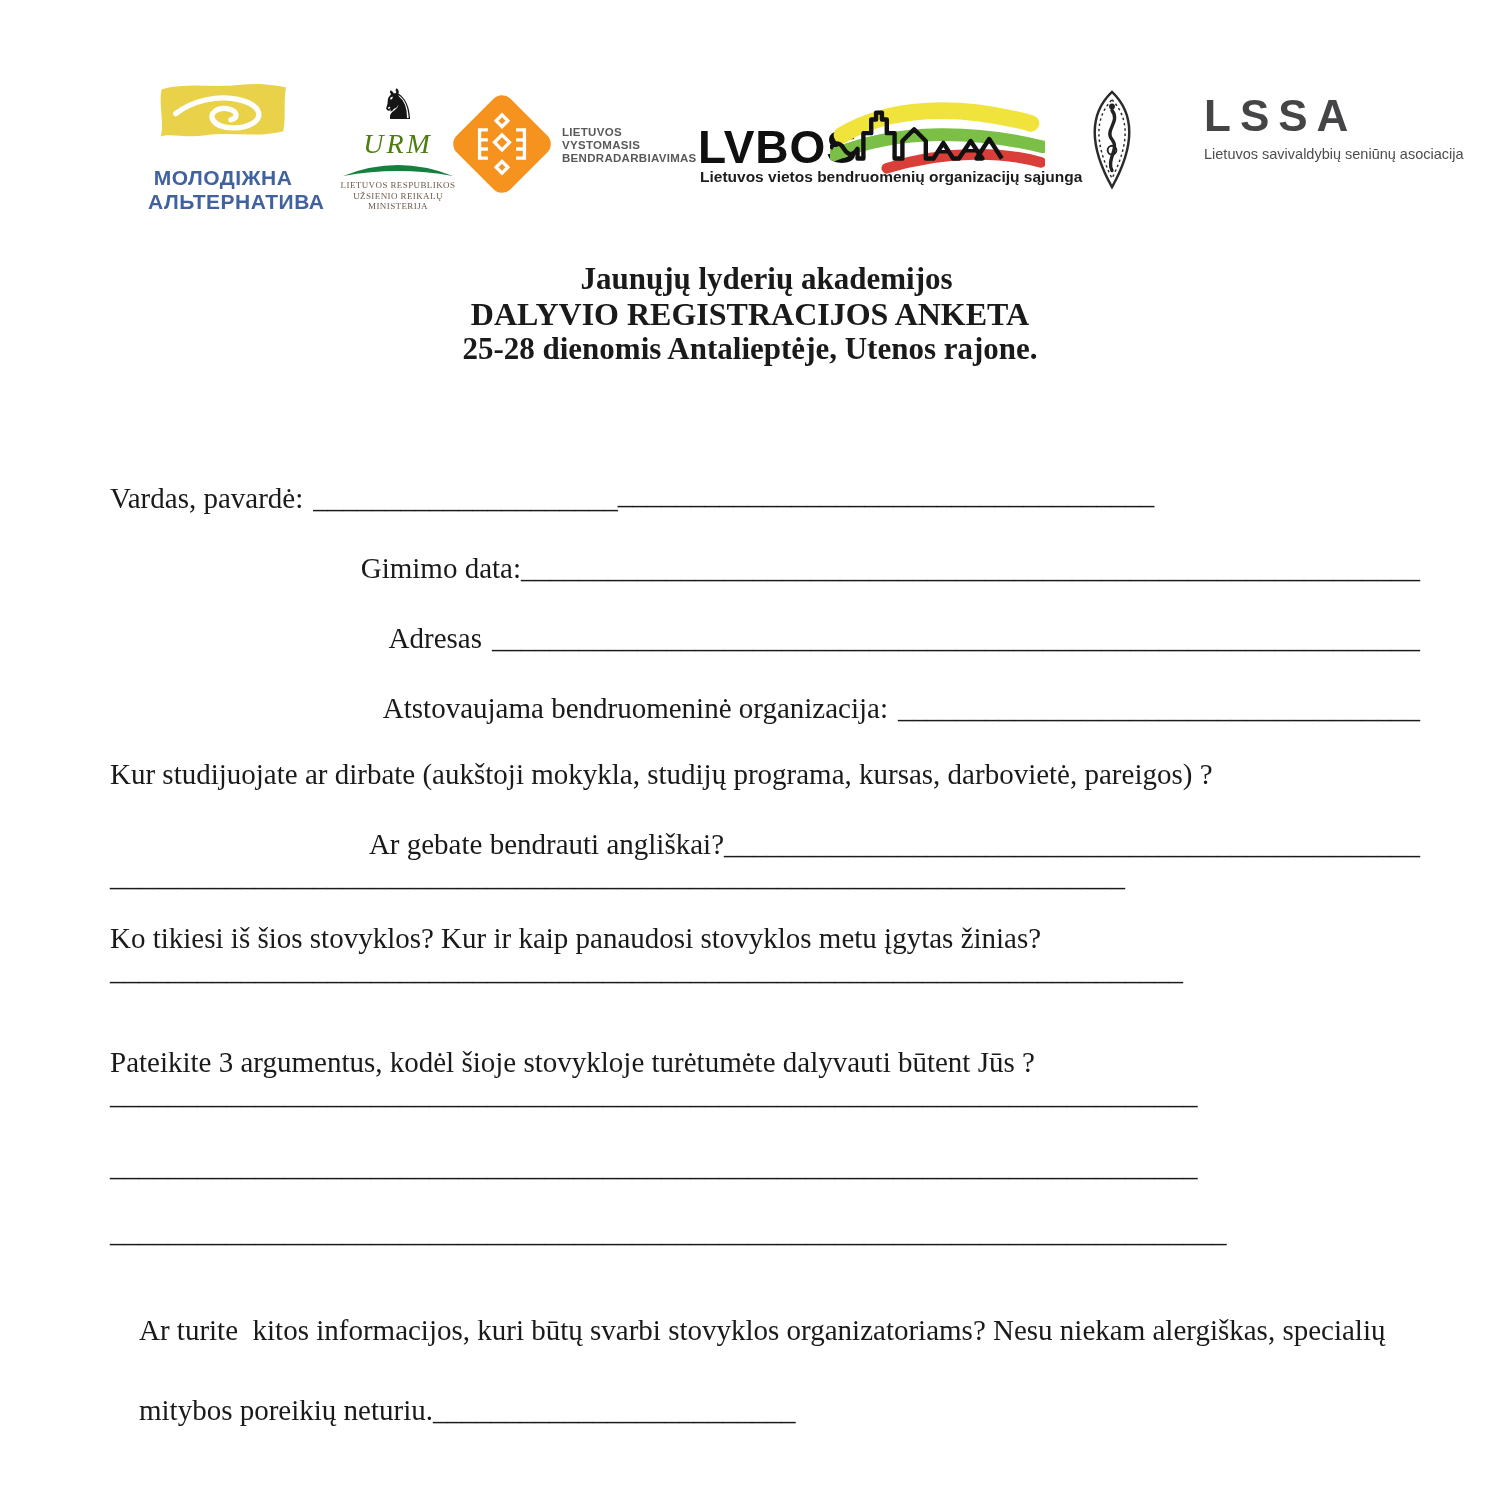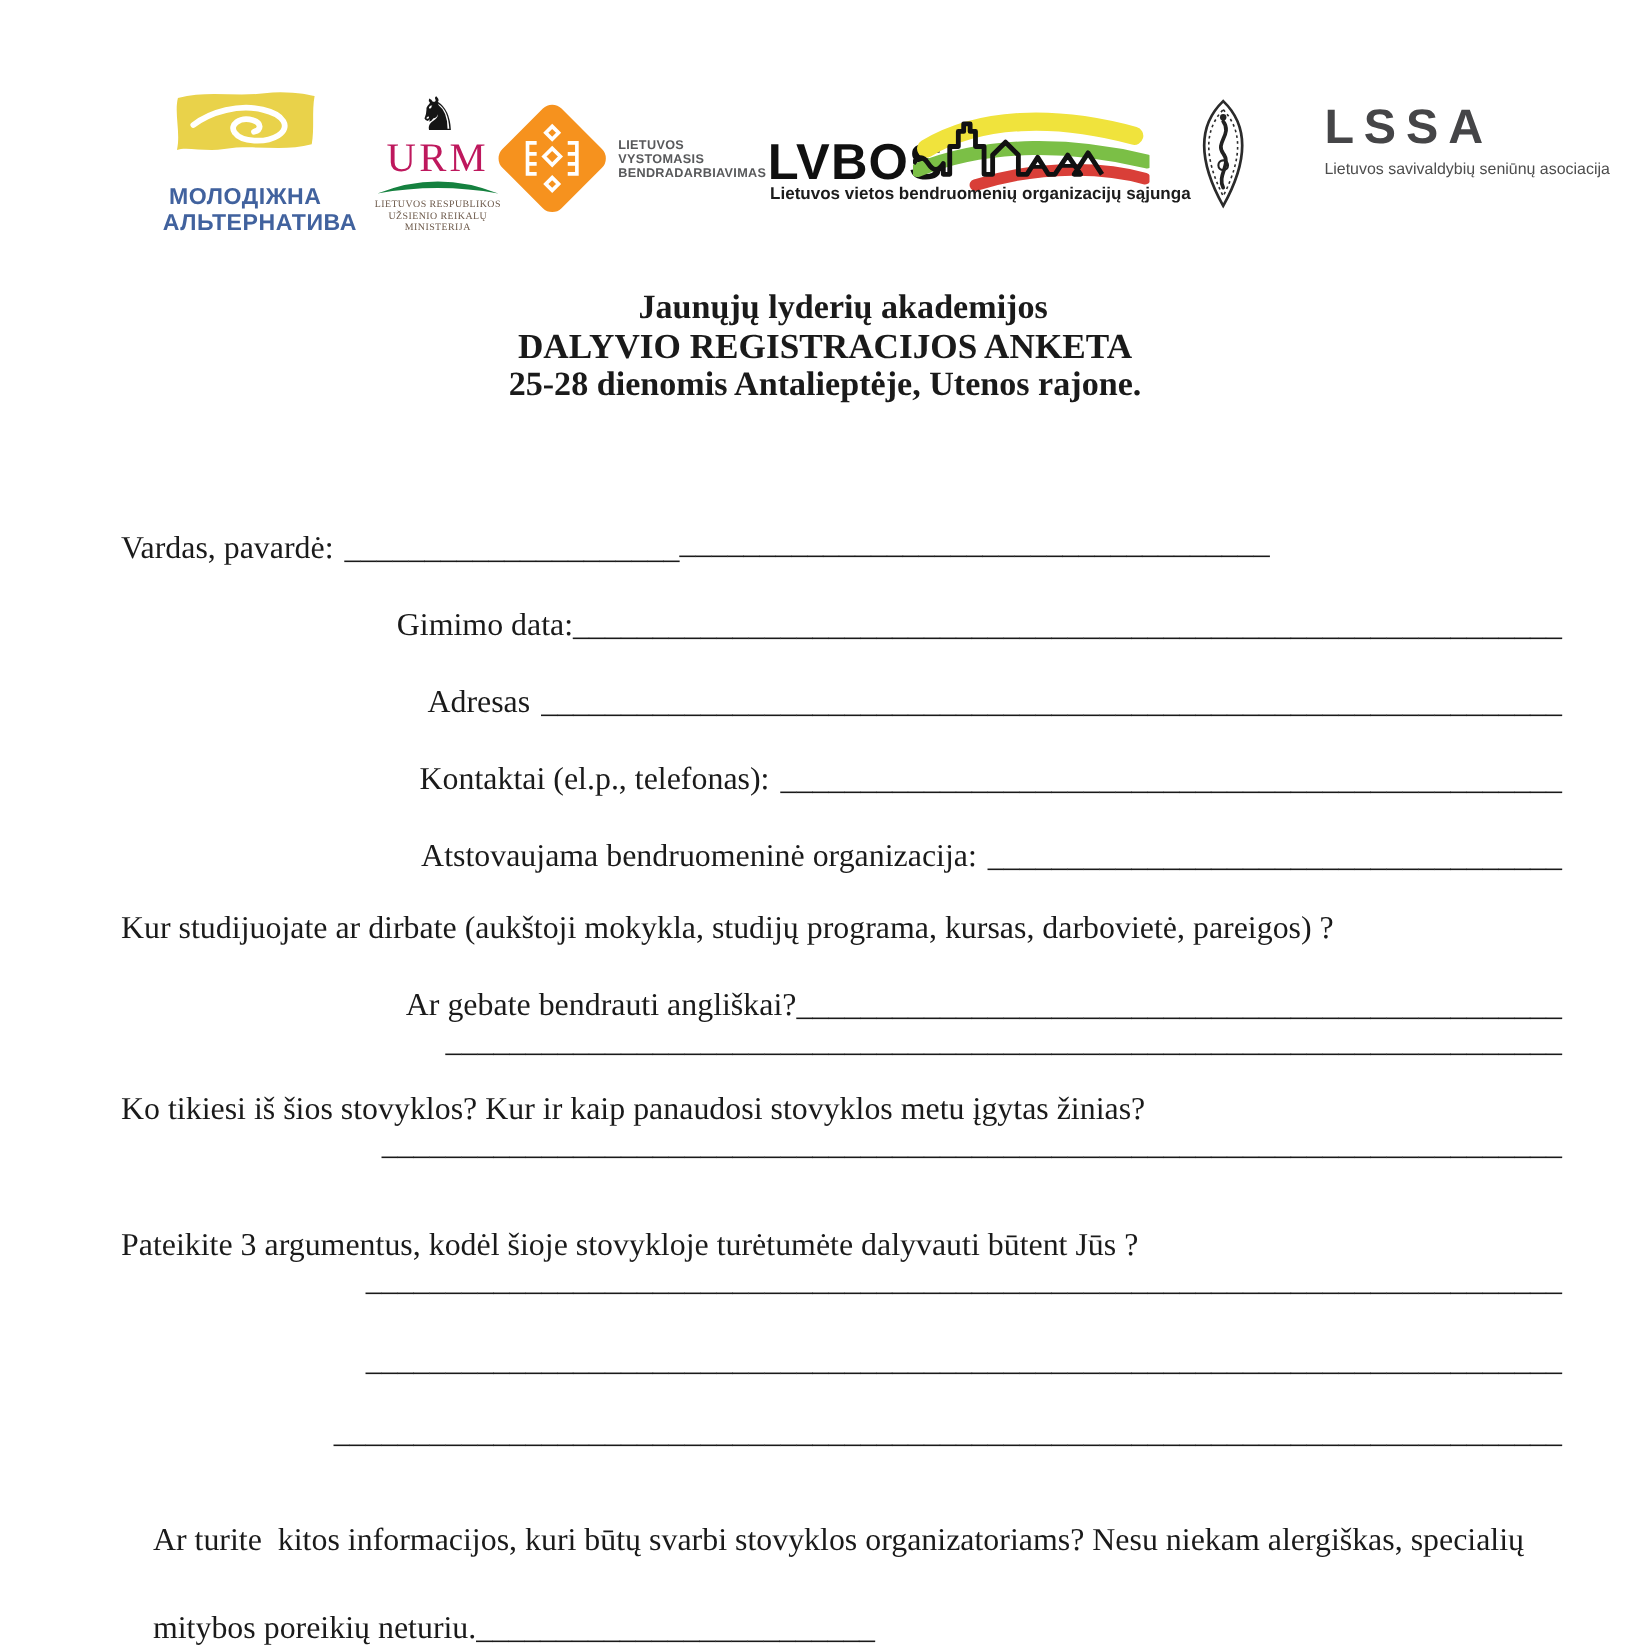--- a/index.html
+++ b/index.html
@@ -10,21 +10,21 @@
   
   .header{position:relative;height:242px;}
   .logo{position:absolute;}
   
   .logo-ma{left:148px;top:80px;width:150px;text-align:center;}
   .ma-text{margin-top:20px;font-family:"Liberation Sans",sans-serif;font-weight:bold;
            color:#41629e;font-size:21px;line-height:24px;letter-spacing:.5px;}
   
   .logo-urm{left:338px;top:82px;width:120px;text-align:center;font-family:"Liberation Serif",serif;}
   .urm-knight{font-size:42px;line-height:46px;color:#151515;}
-  .urm-abbr{font-size:37px;line-height:32px;letter-spacing:3px;color:#be185d;}
+  .urm-abbr{font-size:28px;line-height:32px;letter-spacing:3px;color:#4d7c0f;font-style:italic;}
   .urm-arc{display:block;margin:2px auto 2px auto;}
   .urm-sub{font-size:9px;line-height:10.5px;color:#6d5a4b;letter-spacing:.4px;}
   
   .logo-lvb{left:448px;top:90px;width:108px;height:108px;}
   .lvb-diamond{position:absolute;left:16px;top:16px;width:76px;height:76px;background:#f6921e;
                border-radius:12px;transform:rotate(45deg);}
   .lvb-pattern{position:absolute;left:0;top:0;}
   .lvb-text{position:absolute;left:562px;top:126px;font-family:"Liberation Sans",sans-serif;
             font-weight:bold;font-size:11.5px;line-height:13px;color:#58595b;letter-spacing:.3px;}
   
@@ -40,21 +40,21 @@
   .lssa-abbr{font-weight:700;font-size:44px;line-height:48px;color:#454547;letter-spacing:9px;}
   .lssa-sub{margin-top:6px;font-size:14.5px;color:#4d4d4d;white-space:nowrap;}
   
   .title{text-align:center;font-weight:bold;margin-top:20px;}
   .t1{font-size:31px;line-height:34px;padding-left:33px;}
   .t2{font-size:32px;line-height:36px;}
   .t3{font-size:31px;line-height:34px;}
   
   .content{padding:0 80px 0 110px;font-size:29px;}
   .row{line-height:40px;white-space:nowrap;}
-  .blankrow{line-height:36px;white-space:nowrap;text-align:right;}
+  .blankrow{line-height:36px;white-space:nowrap;}
   .gap{margin-left:10px;}
   .raised{position:relative;top:-4px;}
   .mt-first{margin-top:112px;}
   .mt-field{margin-top:30px;text-align:right;}
   .mt-q7{margin-top:26px;}
   .mt-b7{margin-top:-6px;}
   .mt-q8{margin-top:24px;}
   .mt-b8{margin-top:-6px;}
   .mt-q9{margin-top:54px;}
   .mt-b9a{margin-top:-6px;}
@@ -151,23 +151,20 @@
   </div>
 
   <div class="row mt-field">
     <span>Gimimo data:</span><span>______________________________________________________________</span>
   </div>
 
   <div class="row mt-field">
     <span>Adresas</span><span class="gap">________________________________________________________________</span>
   </div>
 
-  <div class="row mt-field">
-    <span>Kontaktai (el.p., telefonas):</span><span class="gap">_________________________________________________</span>
-  </div>
 
   <div class="row mt-field">
     <span>Atstovaujama bendruomeninė organizacija:</span><span class="gap">____________________________________</span>
   </div>
 
   <div class="row mt-q7">Kur studijuojate ar dirbate (aukštoji mokykla, studijų programa, kursas, darbovietė, pareigos) ?</div>
 
   <div class="row mt-field">
     <span>Ar gebate bendrauti angliškai?</span><span>________________________________________________</span>
   </div>

